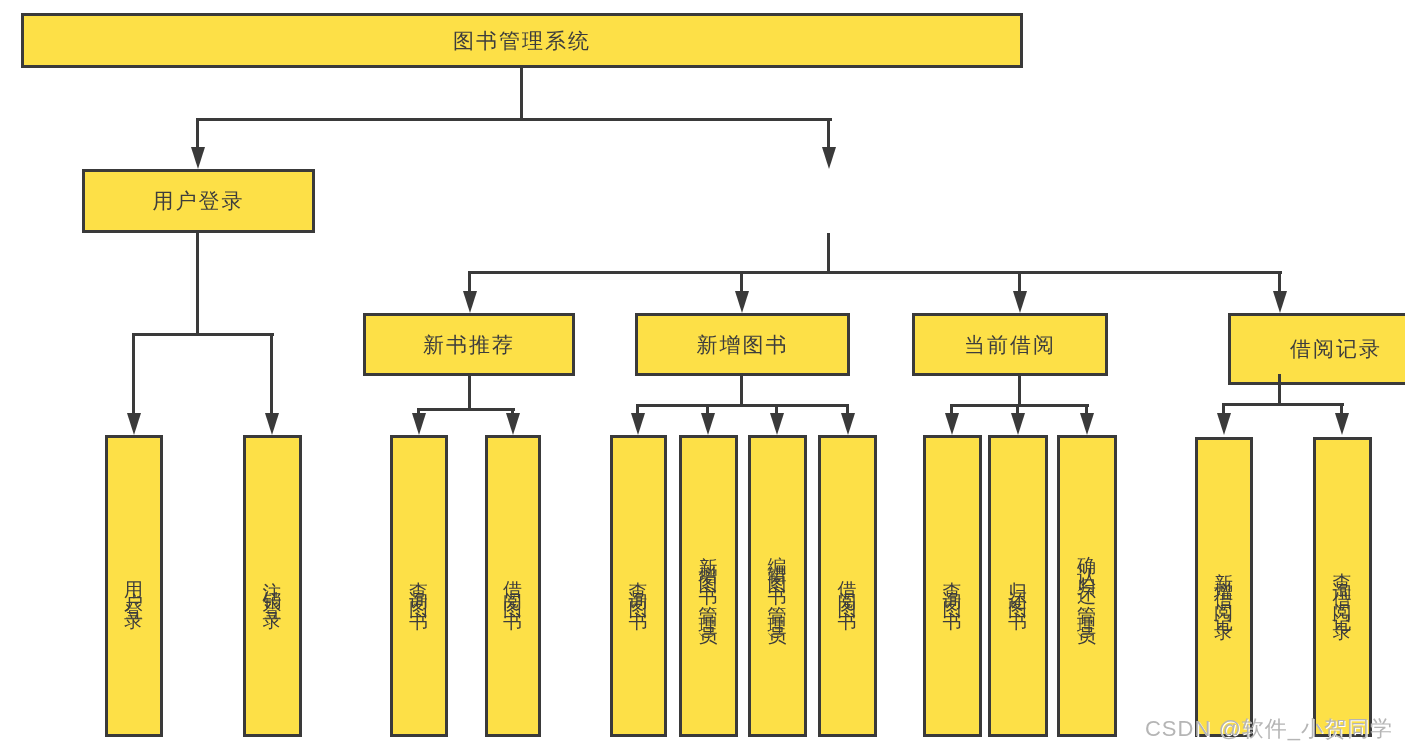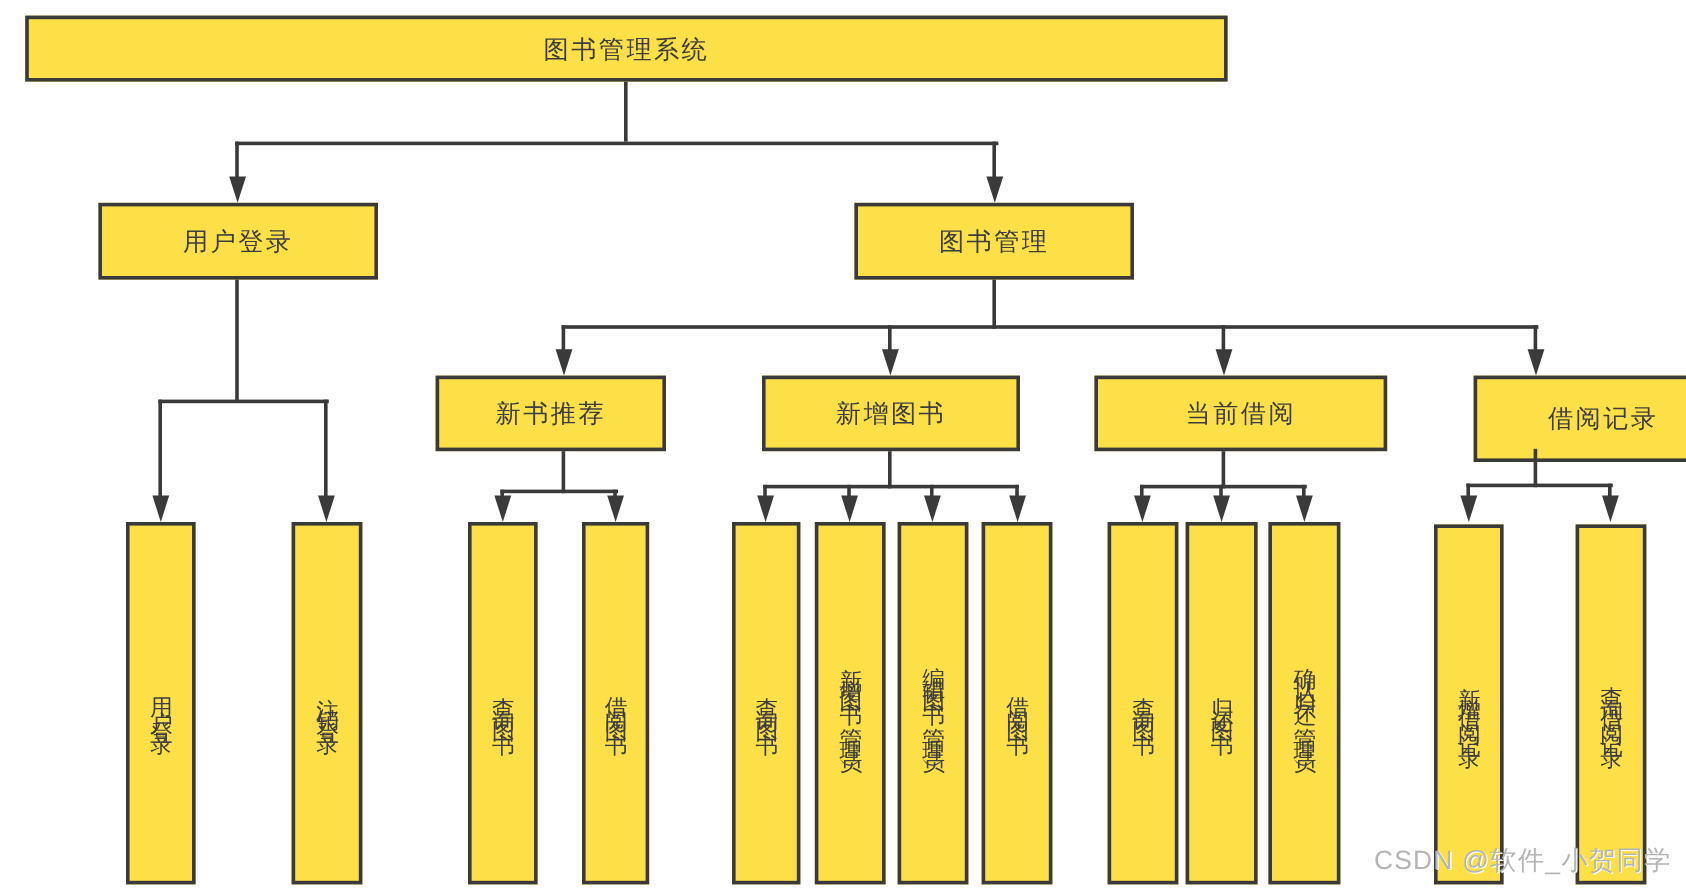--- a/index.html
+++ b/index.html
@@ -38,21 +38,21 @@
   .hline{height:3px;}
   .arrow{
     position:absolute;
     width:0;height:0;
     border-left:7px solid transparent;
     border-right:7px solid transparent;
     border-top:22px solid #3a3a3a;
   }
   #watermark{
     position:absolute;
-    right:12px;bottom:15px;
+    right:12px;bottom:3px;
     font-size:22px;
     color:#b5b5b5;
     text-shadow:1px 1px 0 #ffffff;
     letter-spacing:1px;
     white-space:nowrap;
     z-index:10;
   }
 </style>
 </head>
 <body>
@@ -66,49 +66,46 @@
   <div class="vline" style="left:520px;top:68px;height:50px;"></div>
   <div class="hline" style="left:196px;top:118px;width:636px;"></div>
   <div class="vline" style="left:196px;top:118px;height:32px;"></div>
   <div class="arrow" style="left:191px;top:147px;"></div>
   <div class="vline" style="left:827px;top:118px;height:32px;"></div>
   <div class="arrow" style="left:822px;top:147px;"></div>
 
   <div class="box" style="left:82px;top:169px;width:233px;height:64px;">
     <span class="hlabel">用户登录</span>
   </div>
-  <div class="box" style="left:712px;top:169px;width:233px;height:64px;">
-    <span class="hlabel">图书管理</span>
-  </div>
 
   <div class="vline" style="left:196px;top:233px;height:102px;"></div>
   <div class="hline" style="left:132px;top:333px;width:142px;"></div>
   <div class="vline" style="left:132px;top:333px;height:83px;"></div>
   <div class="arrow" style="left:127px;top:413px;"></div>
   <div class="vline" style="left:270px;top:333px;height:83px;"></div>
   <div class="arrow" style="left:265px;top:413px;"></div>
 
   <div class="vline" style="left:827px;top:233px;height:41px;"></div>
   <div class="hline" style="left:468px;top:271px;width:814px;"></div>
   <div class="vline" style="left:468px;top:271px;height:22px;"></div>
   <div class="arrow" style="left:463px;top:291px;"></div>
   <div class="vline" style="left:740px;top:271px;height:22px;"></div>
   <div class="arrow" style="left:735px;top:291px;"></div>
   <div class="vline" style="left:1018px;top:271px;height:22px;"></div>
   <div class="arrow" style="left:1013px;top:291px;"></div>
   <div class="vline" style="left:1278px;top:271px;height:22px;"></div>
   <div class="arrow" style="left:1273px;top:291px;"></div>
 
-  <div class="box" style="left:363px;top:313px;width:192px;height:63px;">
+  <div class="box" style="left:363px;top:313px;width:212px;height:63px;">
     <span class="hlabel">新书推荐</span>
   </div>
   <div class="box" style="left:635px;top:313px;width:215px;height:63px;">
     <span class="hlabel">新增图书</span>
   </div>
-  <div class="box" style="left:912px;top:313px;width:244px;height:63px;text-align:right;">
+  <div class="box" style="left:912px;top:313px;width:196px;height:63px;text-align:right;">
     <span class="hlabel">当前借阅</span>
   </div>
   <div class="box" style="left:1228px;top:313px;width:216px;height:72px;">
     <span class="hlabel">借阅记录</span>
   </div>
 
   <div class="vline" style="left:468px;top:376px;height:35px;"></div>
   <div class="hline" style="left:417px;top:408px;width:98px;"></div>
   <div class="vline" style="left:417px;top:408px;height:8px;"></div>
   <div class="arrow" style="left:412px;top:413px;"></div>

